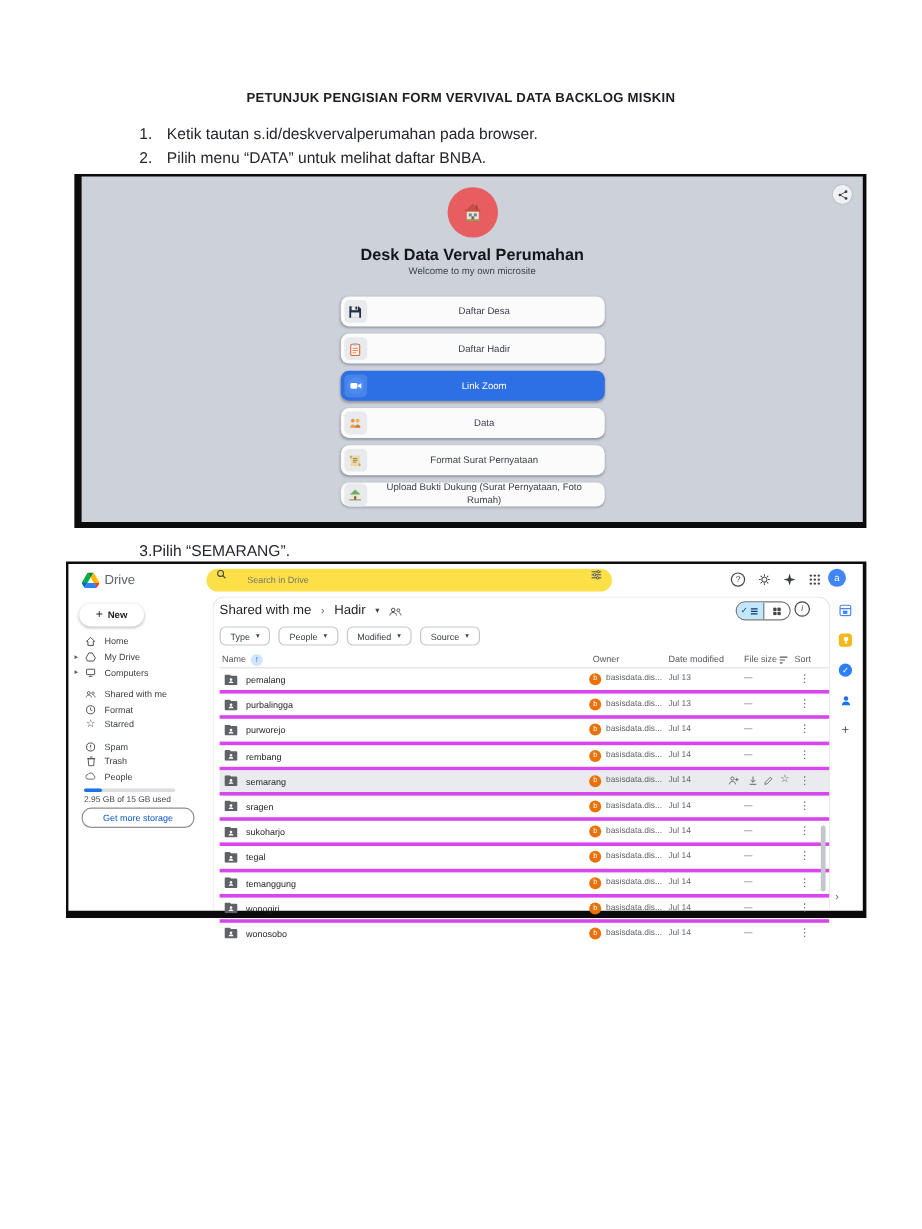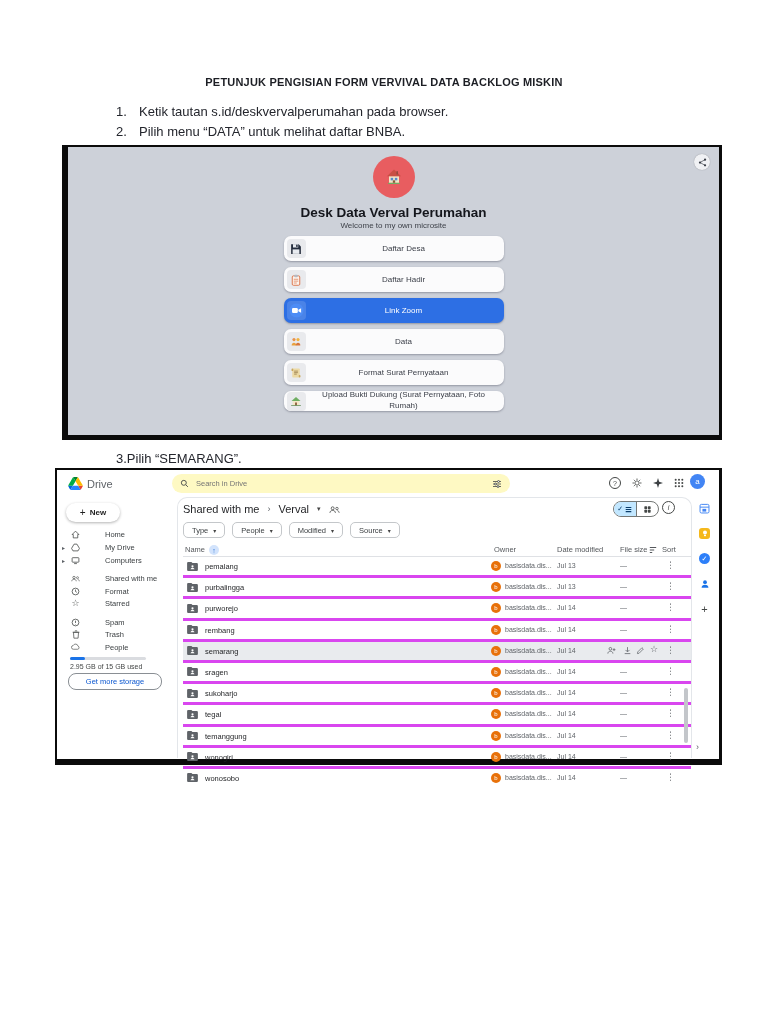--- a/index.html
+++ b/index.html
@@ -21,60 +21,60 @@
   .shot1{top:145px;left:62px;width:651px;height:288px;background:#cdd1d9;
     border:solid #0b0b0b;border-width:2px 3px 5px 6px}
   .share-btn{top:7px;right:9px;width:16px;height:16px;border-radius:50%;
     background:#f0f1f4;display:flex;align-items:center;justify-content:center;
     box-shadow:0 0 1px rgba(0,0,0,.4)}
   .ms-head{padding-top:9px;text-align:center}
   .ms-avatar{width:42px;height:42px;border-radius:50%;background:#e85d60;
     margin:0 auto;display:flex;align-items:center;justify-content:center}
   .ms-title{margin-top:7px;font-size:13.5px;font-weight:bold;color:#14161c}
   .ms-sub{margin-top:1px;font-size:8px;color:#3f434b}
-  .ms-btns{margin-top:6px}
+  .ms-btns{margin-top:17px}
   .ms-btn{position:relative;width:214px;height:25px;margin:6px auto 0;
     background:#fbfbfc;border-radius:7px;box-shadow:0 1px 2px rgba(40,44,63,.35);
     display:flex;align-items:center;padding:0 3px}
   .ms-btn.blue{background:#2d6fe4}
   .tile{width:19px;height:19px;border-radius:4px;background:#e9eaed;
     display:flex;align-items:center;justify-content:center}
   .blue .tile{background:rgba(255,255,255,.14)}
   .ms-lbl{position:absolute;left:28px;right:8px;text-align:center;
     font-size:8px;color:#3a3e47}
   .blue .ms-lbl{color:#ffffff}
   .ms-btn.tall{height:20px}
   .tall .ms-lbl{line-height:1.35}
 
   
   .shot2{top:468px;left:55px;width:662px;height:289px;background:#ffffff;
     border:solid #0b0b0b;border-width:2px 3px 6px 2px;font-size:8px}
   .dh-name{left:30px;top:8px;font-size:11px;color:#5f6368}
   .dh-logo{left:11px;top:7px}
   .dh-search{left:115px;top:4px;width:322px;height:19px;border-radius:10px;
-    background:#fef9c3;display:flex;align-items:center;padding:0 8px;gap:5px}
+    background:#fde047;display:flex;padding:0 8px;gap:15px}
   .dh-search input{border:0;background:transparent;outline:none;flex:1;
     font-size:7.5px;color:#3c4043;font-family:"Liberation Sans",sans-serif}
   .dh-ic{width:12px;height:12px;top:7px;display:flex;align-items:center;
     justify-content:center;color:#444746}
   .help-circ{width:10px;height:10px;border:1px solid #444746;border-radius:50%;
     font-size:7px;display:flex;align-items:center;justify-content:center;color:#444746}
   .dh-avatar{left:633px;top:4px;width:15px;height:15px;border-radius:50%;
     background:#4285f4;color:#fff;font-size:8px;display:flex;align-items:center;
     justify-content:center}
 
   .dpanel{left:120px;top:27px;width:513px;height:260px;background:#fff;
     border:1px solid #e3e6ea;border-radius:10px 10px 0 0;border-bottom:0}
 
   
   .new-btn{left:9px;top:33px;width:54px;height:19px;border-radius:10px;background:#fff;
     box-shadow:0 1px 3px rgba(0,0,0,.3);display:flex;align-items:center;
     justify-content:center;gap:4px;font-size:8px;font-weight:bold;color:#1f1f1f}
   .sb-item{left:0;width:116px;height:12px;display:flex;align-items:center;
-    gap:25px;padding-left:14px;font-size:7.5px;color:#3c4043}
+    gap:7px;padding-left:14px;font-size:7.5px;color:#3c4043}
   .sb-car{position:absolute;left:5px;font-size:6px;color:#5f6368}
   .sb-ico{width:9px;display:flex;justify-content:center;color:#444746;flex:none}
   .sb-bar{left:13px;top:187px;width:76px;height:3px;border-radius:2px;background:#dadce0}
   .sb-bar i{display:block;width:20%;height:3px;border-radius:2px;background:#1a73e8}
   .sb-quota{left:13px;top:193px;font-size:7px;color:#444746}
   .sb-more{left:11px;top:203px;width:92px;height:15px;border:1px solid #8a8f94;
     border-radius:8px;display:flex;align-items:center;justify-content:center;
     font-size:7.5px;color:#0b57d0;background:#fff}
 
   
@@ -384,21 +384,21 @@
   </div>
   <div class="abs sb-bar">
       <i></i>
     </div>
   <div class="abs sb-quota">2.95 GB of 15 GB used</div>
   <div class="abs sb-more">Get more storage</div>
 
   <div class="abs bc">
     <span>Shared with me</span>
     <span class="sep">›</span>
-    <span>Verval</span>
+    <span>Hadir</span>
     <span class="car">▾</span>
     <svg width="11" height="9" viewBox="0 0 18 14">
         <circle cx="6" cy="5" r="2.4" fill="none" stroke="#444746" stroke-width="1.3"></circle>
         <path d="M1.5 12.5c0-2.4 2-4 4.5-4s4.5 1.6 4.5 4" fill="none" stroke="#444746" stroke-width="1.3"></path>
         <circle cx="13" cy="5.4" r="2" fill="none" stroke="#444746" stroke-width="1.2"></circle>
         <path d="M13.5 8.8c1.9.3 3.1 1.7 3.1 3.7" fill="none" stroke="#444746" stroke-width="1.2"></path>
       </svg>
   </div>
   <div class="abs vtoggle">
     <div class="vt-seg on">

